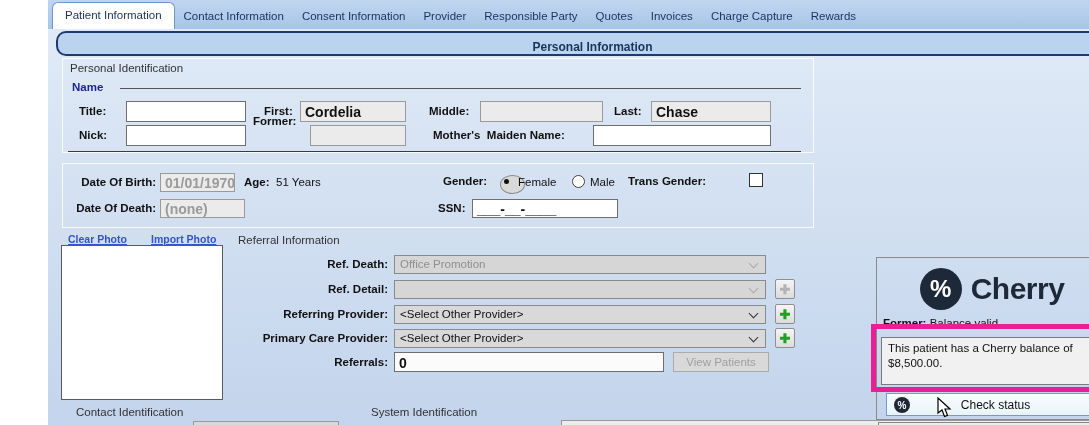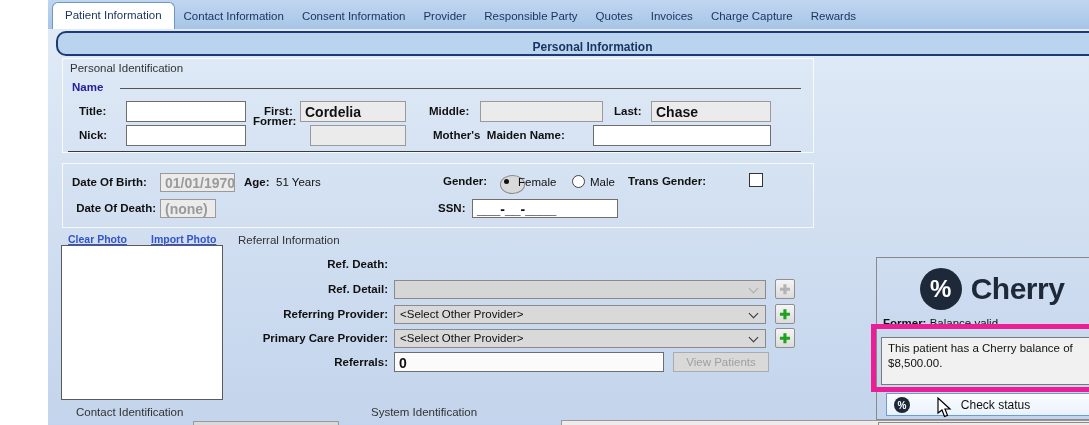--- a/index.html
+++ b/index.html
@@ -137,44 +137,45 @@
   <div class="lbl" style="left:31px;top:129px;">Nick:</div>
   <div class="inp" style="left:78px;top:125px;width:120px;"></div>
   <div class="lbl" style="left:205px;top:115px;">Former:</div>
   <div class="inp ro" style="left:262px;top:125px;width:96px;"></div>
   <div class="lbl" style="left:385px;top:129px;">Mother's  Maiden Name:</div>
   <div class="inp" style="left:545px;top:125px;width:178px;"></div>
 
   <div class="divider" style="left:20px;top:151px;width:733px;"></div>
 
   <div class="panel" style="left:14px;top:163px;width:752px;height:65px;"></div>
-  <div class="lbl" style="left:24px;top:176px;width:84px;text-align:left;">Date Of Birth:</div>
+  <div class="lbl" style="left:24px;top:176px;width:84px;text-align:right;">Date Of Birth:</div>
   <div class="inp ro ghost" style="left:112px;top:173px;width:75px;height:19px;padding-top:2px;">01/01/1970</div>
   <div class="lbl" style="left:196px;top:176px;">Age:</div>
   <div class="val" style="left:228px;top:176px;">51 Years</div>
   <div class="lbl" style="left:395px;top:175px;">Gender:</div>
   <div class="radio sel" style="left:452px;top:175px;"></div>
   <div class="val" style="left:470px;top:176px;">Female</div>
   <div class="radio" style="left:524px;top:175px;"></div>
   <div class="val" style="left:542px;top:176px;">Male</div>
   <div class="lbl" style="left:580px;top:175px;">Trans Gender:</div>
   <div class="checkbox" style="left:701px;top:173px;"></div>
 
   <div class="lbl" style="left:16px;top:202px;width:92px;text-align:right;">Date Of Death:</div>
-  <div class="inp ro ghost" style="left:112px;top:199px;width:56px;height:19px;padding-top:2px;">(none)</div>
+  <div class="inp ro ghost" style="left:112px;top:199px;width:85px;height:19px;padding-top:2px;">(none)</div>
   <div class="lbl" style="left:390px;top:202px;">SSN:</div>
   <div class="inp" style="left:424px;top:199px;width:146px;height:19px;padding-top:2px;">___-__-____</div>
 
   <div class="link" style="left:20px;top:233px;">Clear Photo</div>
   <div class="link" style="left:103px;top:233px;">Import Photo</div>
   <div class="photo-box"></div>
 
   <div class="sec-label" style="left:190px;top:234px;">Referral Information</div>
 
   <div class="lbl" style="left:190px;top:258px;width:150px;text-align:right;">Ref. Death:</div>
+  <div class="sel dis" style="left:346px;top:255px;width:372px;"><span>Office Promotion</span><span class="chev"></span></div>
 
   <div class="lbl" style="left:190px;top:283px;width:150px;text-align:right;">Ref. Detail:</div>
   <div class="sel dis" style="left:346px;top:280px;width:372px;"><span></span><span class="chev"></span></div>
   <div class="plus-btn dis" style="left:727px;top:279px;">
       <span>✚</span>
     </div>
 
   <div class="lbl" style="left:190px;top:308px;width:150px;text-align:right;">Referring Provider:</div>
   <div class="sel" style="left:346px;top:305px;width:372px;"><span>&lt;Select Other Provider&gt;</span><span class="chev"></span></div>
   <div class="plus-btn" style="left:727px;top:304px;">

